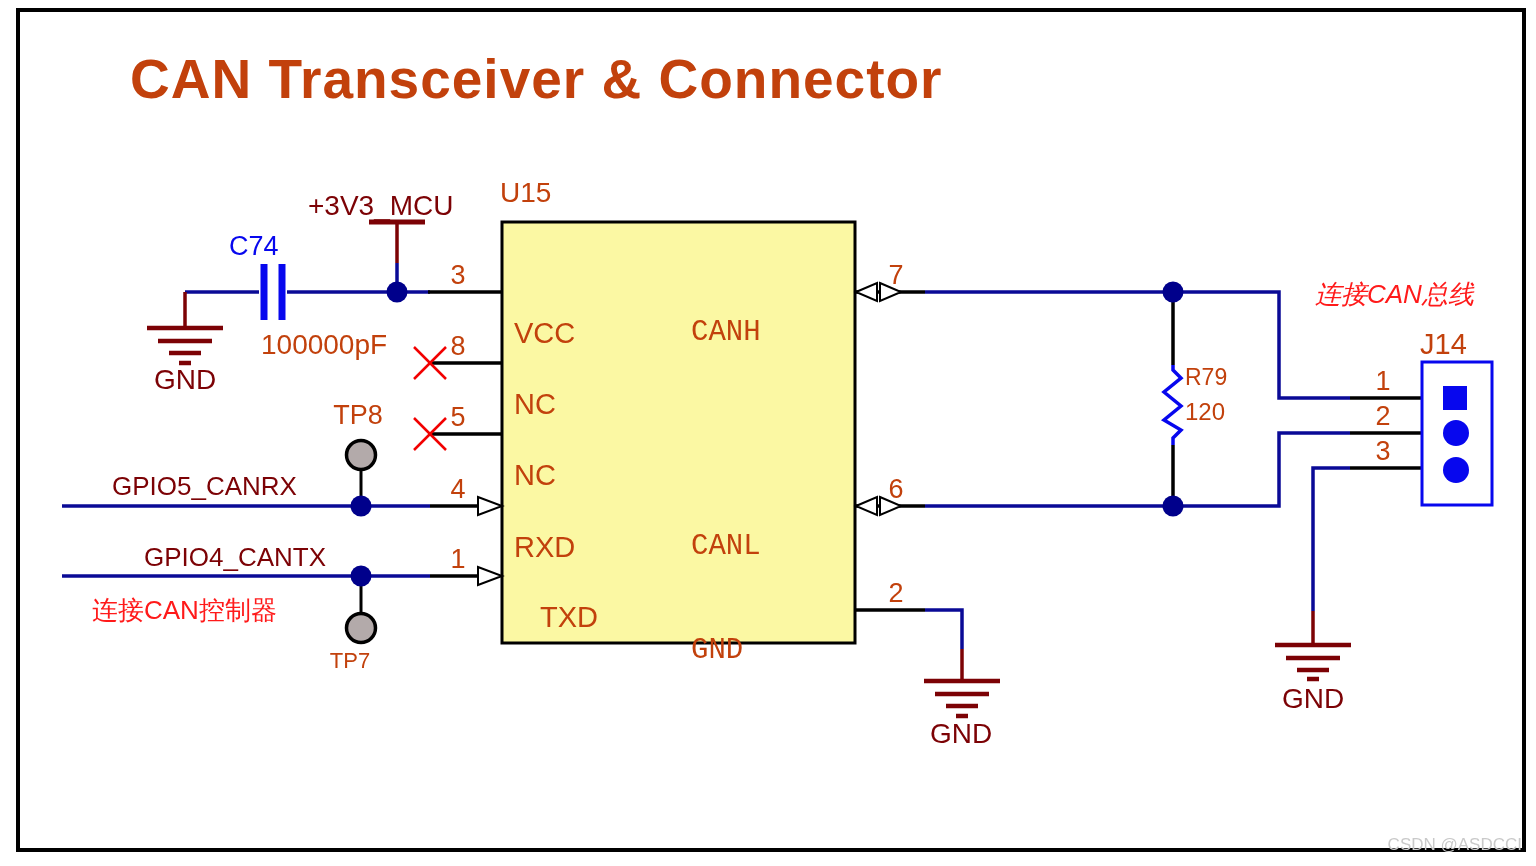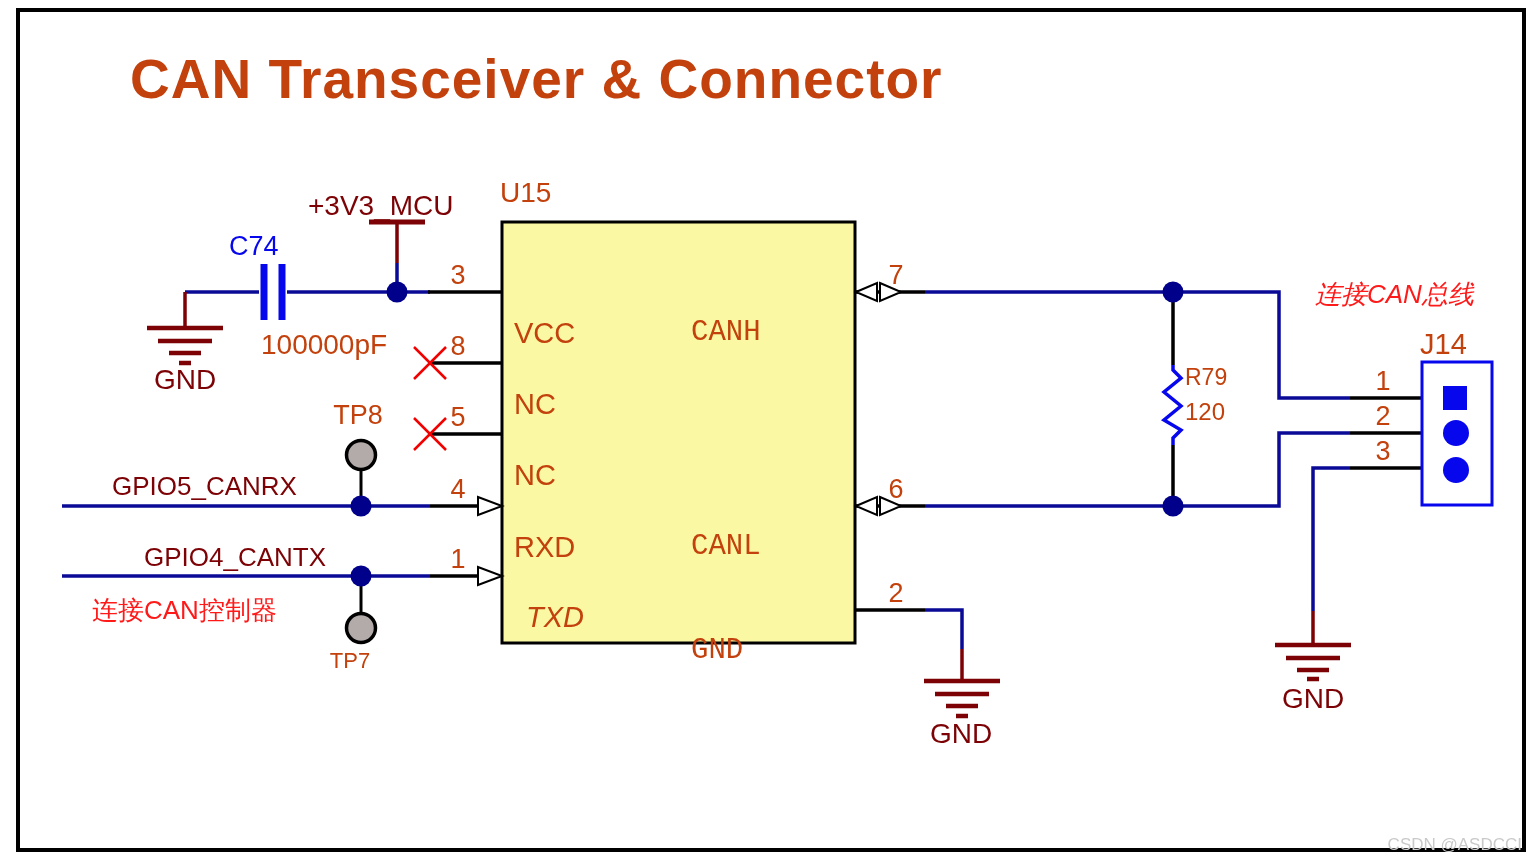--- a/index.html
+++ b/index.html
@@ -162,21 +162,21 @@
   <div class="t pinnum cx" style="left:458px;top:545px;">1</div>
 
   <div class="t pinnum cx" style="left:896px;top:261px;">7</div>
   <div class="t pinnum cx" style="left:896px;top:475px;">6</div>
   <div class="t pinnum cx" style="left:896px;top:579px;">2</div>
 
   <div class="t pinname" style="left:514px;top:278px;">VCC</div>
   <div class="t pinname" style="left:514px;top:349px;">NC</div>
   <div class="t pinname" style="left:514px;top:420px;">NC</div>
   <div class="t pinname" style="left:514px;top:492px;">RXD</div>
-  <div class="t pinname" style="left:526px;top:562px;font-style:italic;">TXD</div>
+  <div class="t pinname" style="left:540px;top:562px;">TXD</div>
   <div class="t pinname right-pin" style="left:691px;top:278px;">CANH</div>
   <div class="t pinname right-pin" style="left:691px;top:492px;">CANL</div>
   <div class="t pinname right-pin" style="left:691px;top:596px;">GND</div>
 
 
   <div class="t cx" style="left:358px;top:401px;font-size:27px;">TP8</div>
   <div class="t cx" style="left:350px;top:649px;font-size:22px;">TP7</div>
 
   <div class="t maroon netlbl" style="left:112px;top:473px;">GPIO5_CANRX</div>
   <div class="t maroon netlbl" style="left:112px;top:544px;margin-left:32px;">GPIO4_CANTX</div>

